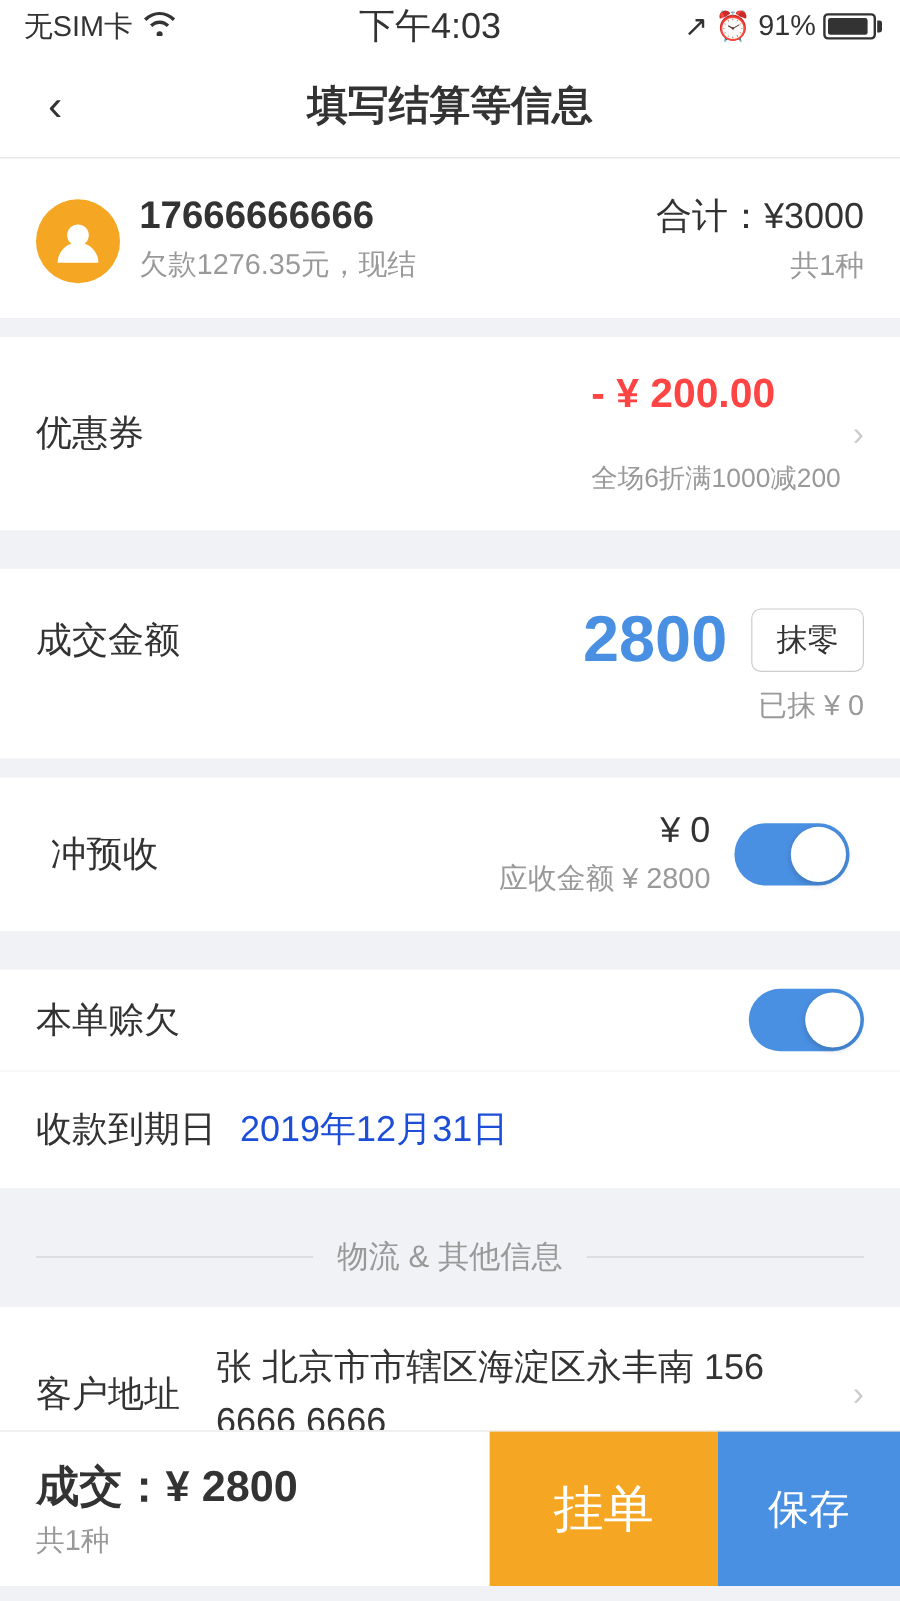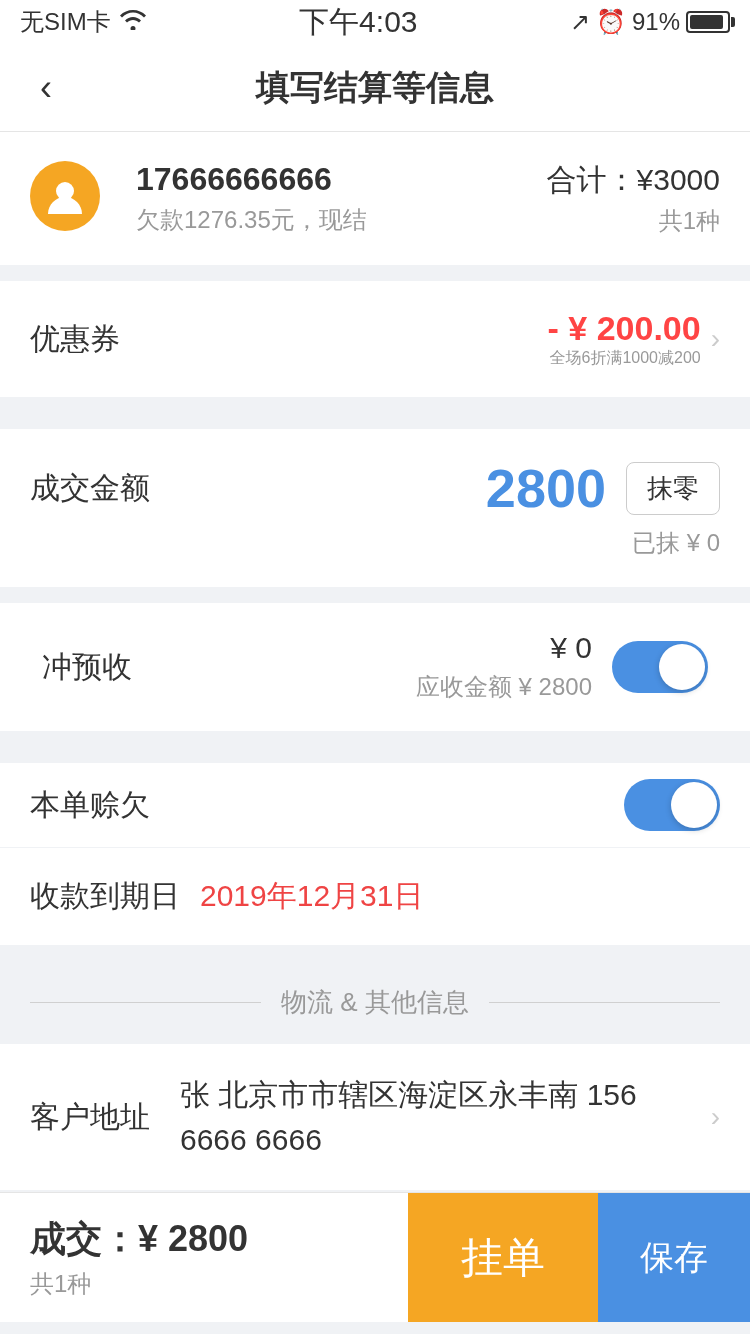--- a/index.html
+++ b/index.html
@@ -67,21 +67,21 @@
 
     
     .customer-card {
       background: #fff;
       padding: 28px 30px;
       display: flex;
       align-items: center;
       justify-content: space-between;
       margin-bottom: 16px;
     }
-    .customer-left { display: flex; align-items: flex-start; gap: 36px; }
+    .customer-left { display: flex; align-items: flex-end; gap: 16px; }
     .avatar {
       width: 70px; height: 70px; background: #f5a623;
       border-radius: 50%; display: flex; align-items: center; justify-content: center;
       color: #fff; font-size: 32px;
     }
     .customer-info {}
     .customer-phone { font-size: 32px; font-weight: 600; color: #333; }
     .customer-debt { font-size: 24px; color: #999; margin-top: 6px; }
     .customer-right { text-align: right; }
     .total-amount { font-size: 30px; color: #333; font-weight: 500; }
@@ -92,21 +92,21 @@
       background: #fff;
       padding: 28px 30px;
       display: flex;
       align-items: center;
       justify-content: space-between;
       margin-bottom: 16px;
     }
     .coupon-label { font-size: 30px; color: #333; }
     .coupon-right { display: flex; align-items: center; gap: 10px; }
     .coupon-amount { font-size: 34px; color: #f44; font-weight: 600; }
-    .coupon-desc { font-size: 16px; color: #999; text-align: right; }
+    .coupon-desc { font-size: 22px; color: #999; text-align: right; margin-top: 36px; }
     .chevron-icon { font-size: 28px; color: #ccc; }
 
     
     .section-divider { height: 16px; background: #f0f2f5; }
 
     
     .amount-section {
       background: #fff;
       padding: 28px 30px;
       margin-bottom: 16px;
@@ -177,21 +177,21 @@
     .debt-label { font-size: 30px; color: #333; }
 
     
     .duedate-section {
       background: #fff;
       padding: 28px 30px;
       margin-top: 1px;
     }
     .duedate-row { display: flex; align-items: center; gap: 20px; }
     .duedate-label { font-size: 30px; color: #333; }
-    .duedate-value { font-size: 30px; color: #ef4444; }
+    .duedate-value { font-size: 30px; color: #1d4ed8; }
 
     
     .logistics-divider {
       margin-top: 16px;
       background: #f0f2f5;
       padding: 24px 30px;
       display: flex;
       align-items: center;
       gap: 20px;
     }

